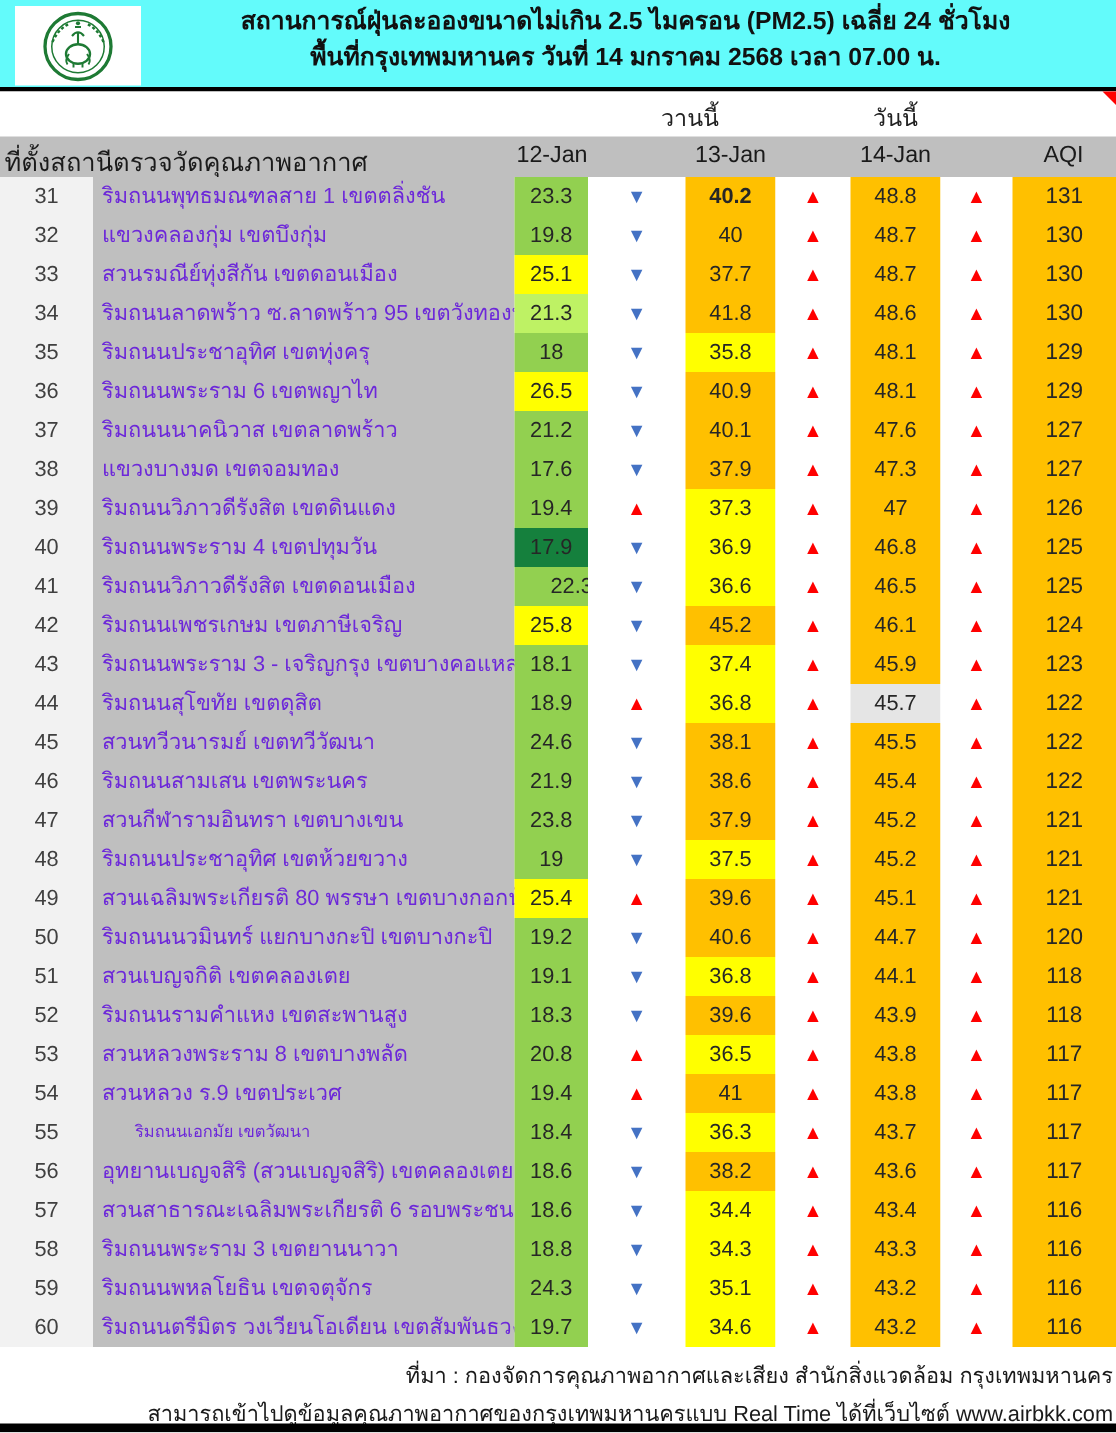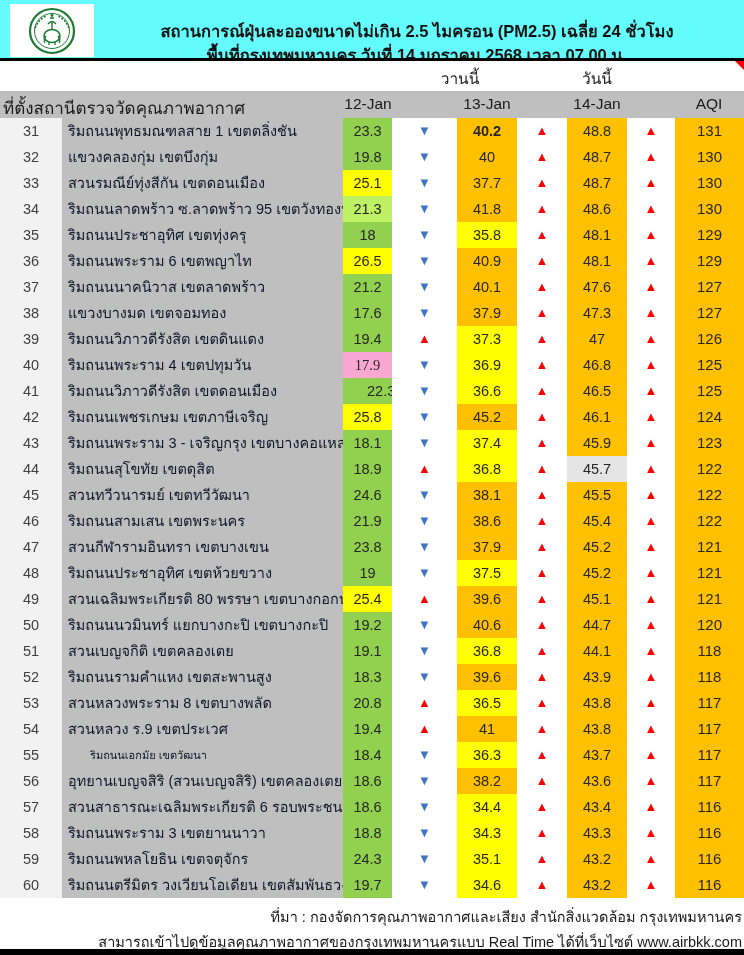--- a/index.html
+++ b/index.html
@@ -4,21 +4,21 @@
 <style>
   * { margin:0; padding:0; box-sizing:border-box; }
   html,body { background:#ffffff; }
   body { width:744px; height:955px; font-family:"Liberation Sans","DejaVu Sans",sans-serif; }
   .page { position:relative; width:744px; height:955px; background:#ffffff; overflow:hidden; }
 
   
   .topbar { position:absolute; left:0; top:0; width:744px; height:58px; background:#63FBFB; }
   .logo-box { position:absolute; left:10px; top:4px; width:84px; height:53px; background:#ffffff; display:flex; align-items:center; justify-content:center; }
   .title-wrap { position:absolute; left:92px; top:0; width:650px; height:58px; text-align:center; color:#111; }
-  .title-line1 { margin-top:21px; font-size:16.5px; font-weight:bold; line-height:20px; }
+  .title-line1 { margin-top:4px; font-size:16.5px; font-weight:bold; line-height:20px; }
   .title-line2 { margin-top:4px; font-size:16.5px; font-weight:bold; line-height:20px; }
   .black-rule { position:absolute; left:0; top:58px; width:744px; height:3px; background:#000; }
 
   
   .subheader { position:absolute; left:0; top:61px; width:744px; height:30px; background:#fff; }
   .day-label { position:absolute; top:5px; font-size:15.5px; color:#222; text-align:center; width:60px; }
   .lbl-yesterday { left:430px; }
   .lbl-today { left:567px; }
   .corner-flag { position:absolute; top:61px; right:0; width:0; height:0;
                  border-top:9px solid #FF0000; border-left:9px solid transparent; }
@@ -27,21 +27,21 @@
   .grid-header { position:absolute; left:0; top:91px; width:744px; height:27px; background:#BFBFBF; color:#1a1a1a; }
   .gh-station { position:absolute; left:3px; top:3px; font-size:17px; }
   .gh-col { position:absolute; top:4px; width:80px; text-align:center; font-size:15.5px; }
   .gh-12 { left:328px; } .gh-13 { left:447px; } .gh-14 { left:557px; } .gh-aqi { left:669px; }
 
   
   .rows { position:absolute; left:0; top:118px; width:744px; }
   .row { display:grid; grid-template-columns:62px 281px 49px 65px 60px 50px 60px 48px 69px; height:26px; }
   .row > div { line-height:26px; }
   .c-num  { background:#F2F2F2; text-align:center; font-size:14.5px; color:#404040; }
-  .c-name { background:#BFBFBF; padding-left:6px; font-size:14.5px; color:#0f172a;
+  .c-name { background:#BFBFBF; padding-left:6px; font-size:14.5px; color:#6d28d9;
             white-space:nowrap; overflow:hidden; }
   .c-name.small { font-size:11px;padding-left:28px; }
   .c-val  { text-align:center; font-size:14.5px; color:#262626; }
   .c-arrow{ background:#ffffff; text-align:center; font-size:13px; }
   .c-aqi  { text-align:center; font-size:15px; color:#262626; }
 
   
   .footer-line { position:absolute; left:0; width:742px; text-align:right; font-size:14.5px; color:#1a1a1a; }
   .footer-1 { top:905px; }
   .footer-2 { top:930px; }
@@ -182,21 +182,21 @@
         <div class="c-arrow" style="color: rgb(255, 0, 0);">▲</div>
         <div class="c-val" style="background: rgb(255, 255, 0);">37.3</div>
         <div class="c-arrow" style="color: rgb(255, 0, 0);">▲</div>
         <div class="c-val" style="background: rgb(255, 192, 0);">47</div>
         <div class="c-arrow" style="color: rgb(255, 0, 0);">▲</div>
         <div class="c-aqi" style="background: rgb(255, 192, 0);">126</div>
       </div>
       <div class="row">
         <div class="c-num">40</div>
         <div class="c-name">ริมถนนพระราม 4 เขตปทุมวัน</div>
-        <div class="c-val" style="background: #f9a8d4; font-family: Liberation Serif, serif;">17.9</div>
+        <div class="c-val" style="background: #15803d;">17.9</div>
         <div class="c-arrow" style="color: rgb(68, 114, 196);">▼</div>
         <div class="c-val" style="background: rgb(255, 255, 0);">36.9</div>
         <div class="c-arrow" style="color: rgb(255, 0, 0);">▲</div>
         <div class="c-val" style="background: rgb(255, 192, 0);">46.8</div>
         <div class="c-arrow" style="color: rgb(255, 0, 0);">▲</div>
         <div class="c-aqi" style="background: rgb(255, 192, 0);">125</div>
       </div>
       <div class="row">
         <div class="c-num">41</div>
         <div class="c-name">ริมถนนวิภาวดีรังสิต เขตดอนเมือง</div>

